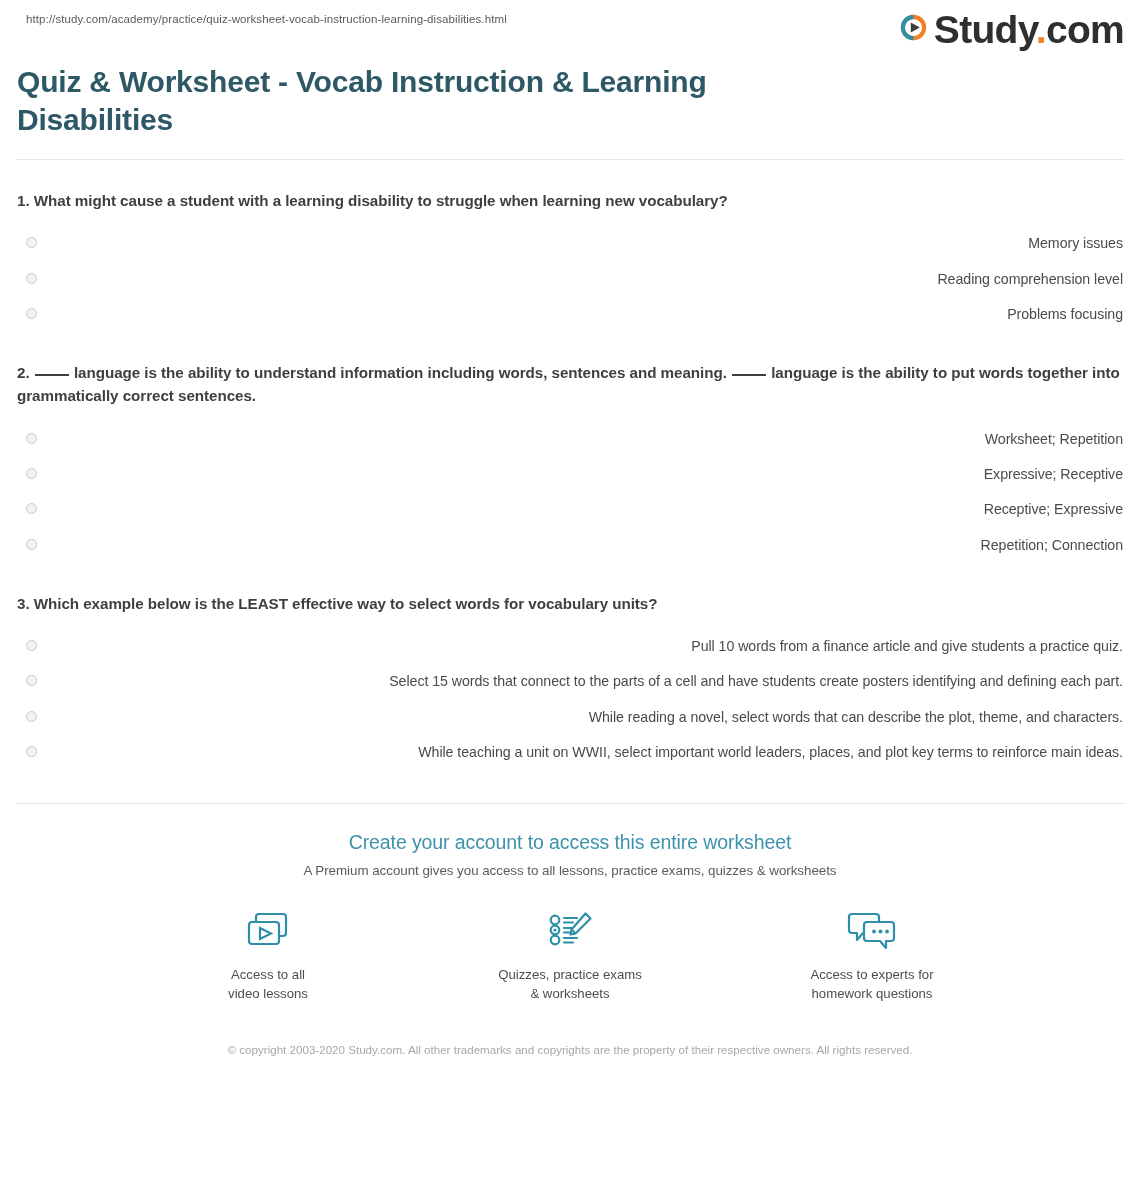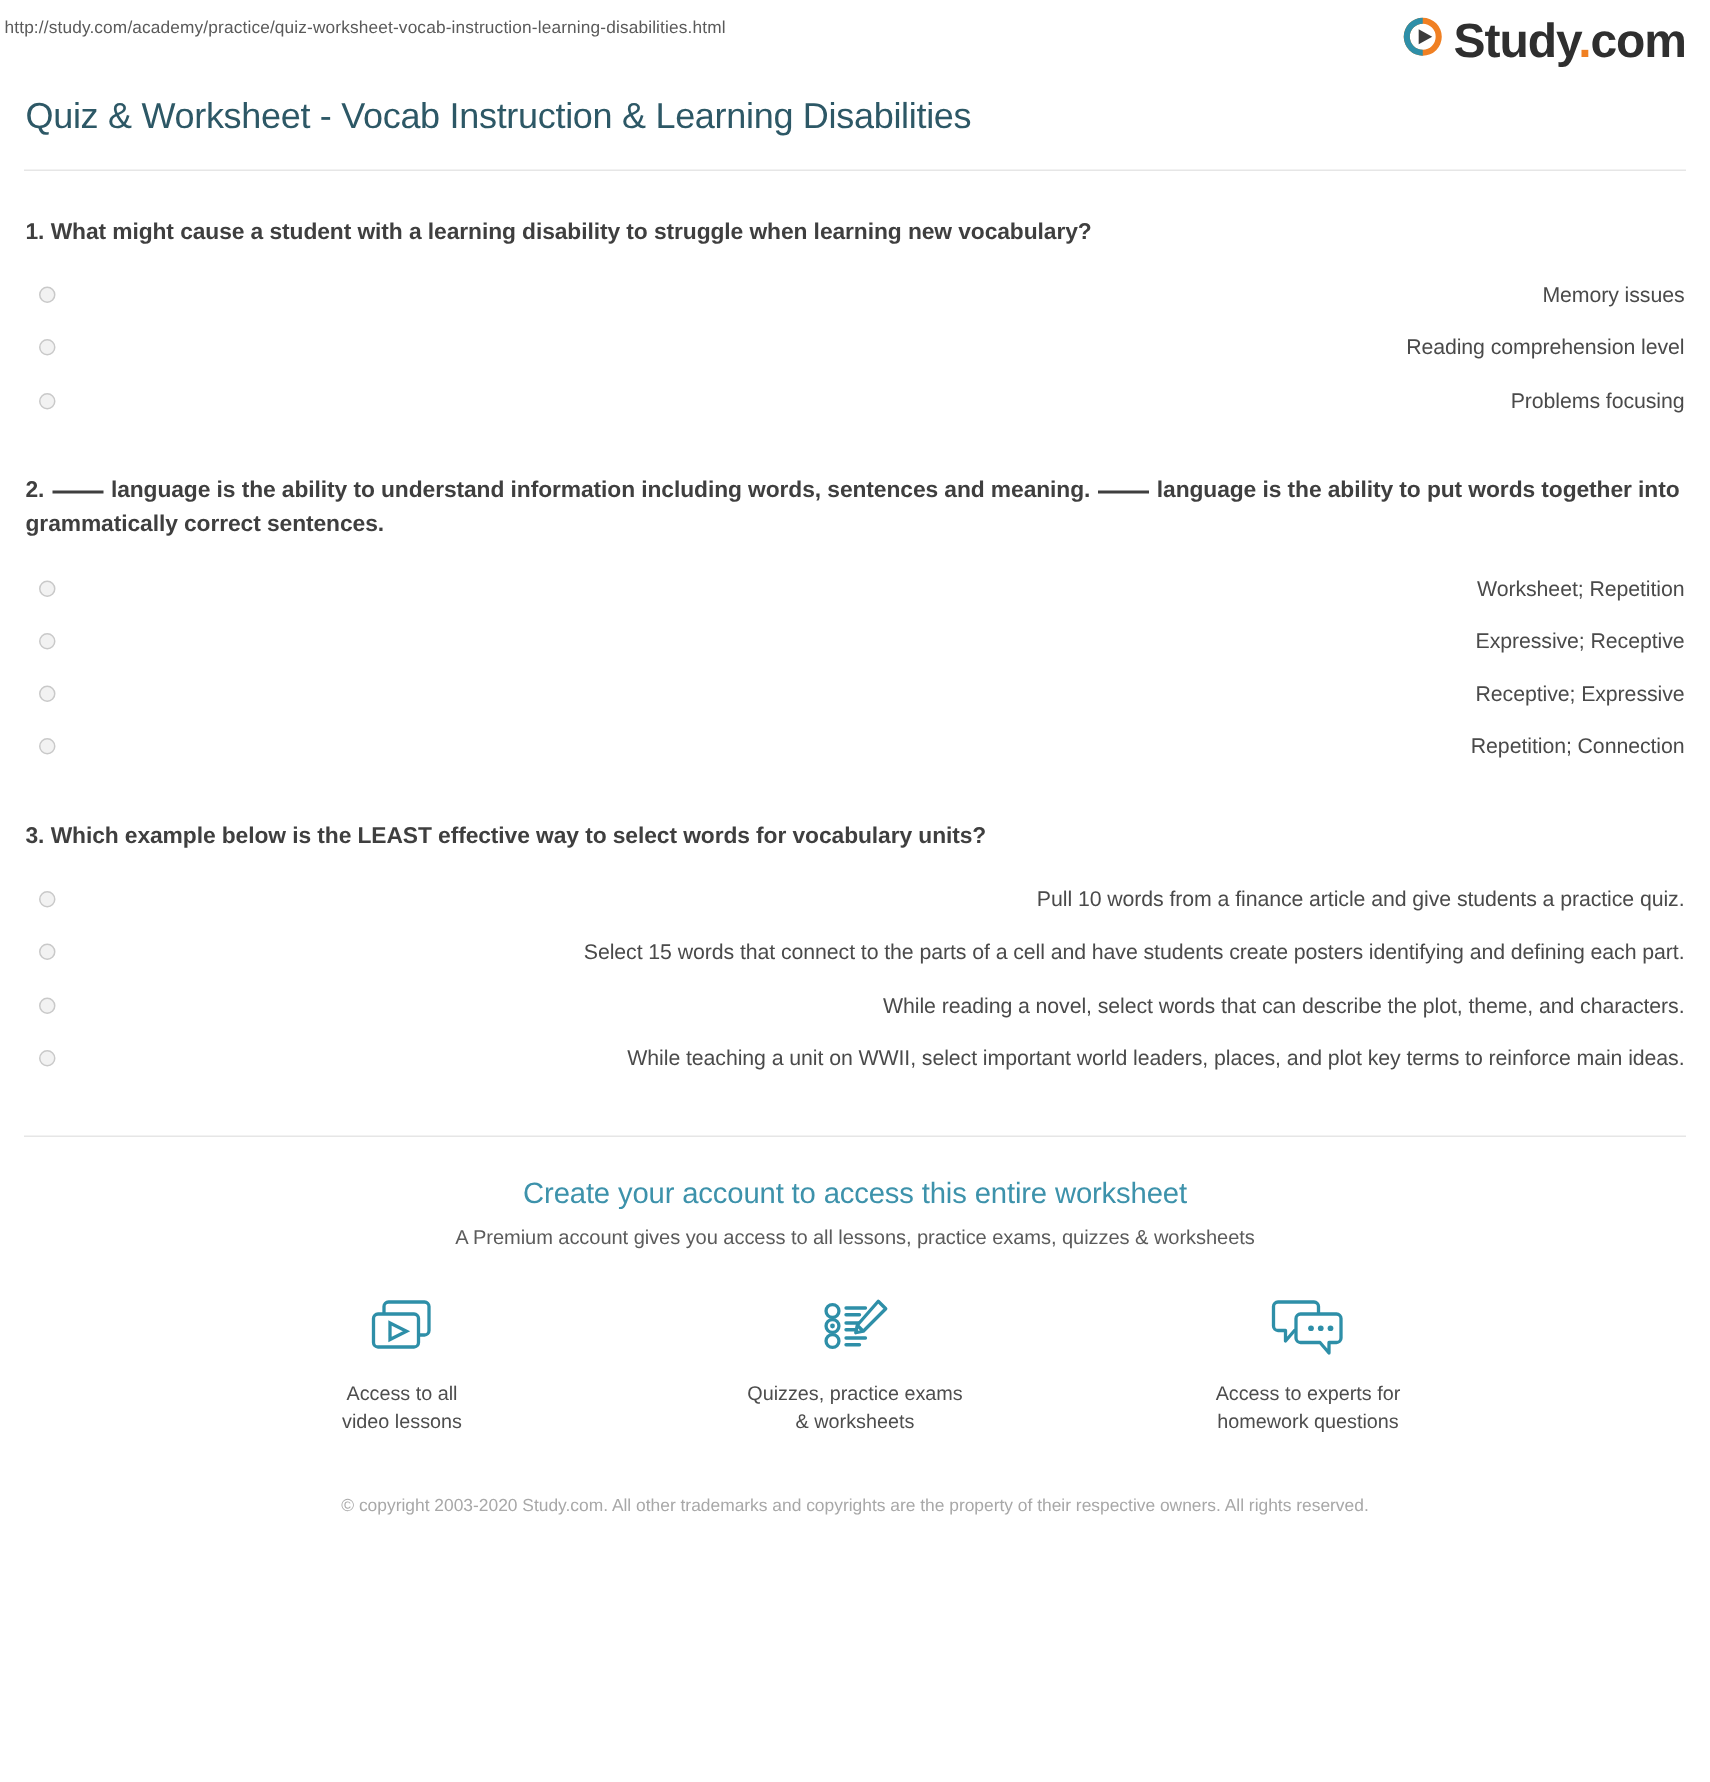--- a/index.html
+++ b/index.html
@@ -16,50 +16,50 @@
   }
 
   
   .topbar {
     position: relative;
     height: 55px;
     padding: 0 16px;
   }
   .url {
     position: absolute;
-    left: 3px; top: 13px;
+    left: 26px; top: 13px;
     font-size: 11.5px;
     color: #5a5a5a;
     letter-spacing: 0.1px;
     white-space: nowrap;
   }
   .logo {
     position: absolute;
     right: 16px; top: 10px;
     display: flex;
     align-items: center;
     gap: 6px;
   }
   .logo-mark { display: block; }
   .logo-word {
-    font-size: 32px;
+    font-size: 39px;
     font-weight: bold;
     letter-spacing: -0.7px;
     line-height: 1;
     color: #2f2f2f;
     white-space: nowrap;
   }
   .logo-dot { color: #f08023; }
 
   
   .page-title {
     margin: 8px 17px 4px 17px;
-    font-size: 24px;
+    font-size: 30px;
     line-height: 1.28;
-    font-weight: normal;
+    font-weight: bold;
     color: #2d5866;
     letter-spacing: -0.2px;
     max-width: 760px;
   }
 
   .rule {
     height: 1px;
     background: #e6e6e6;
     margin: 19px 16px 0 16px;
   }

